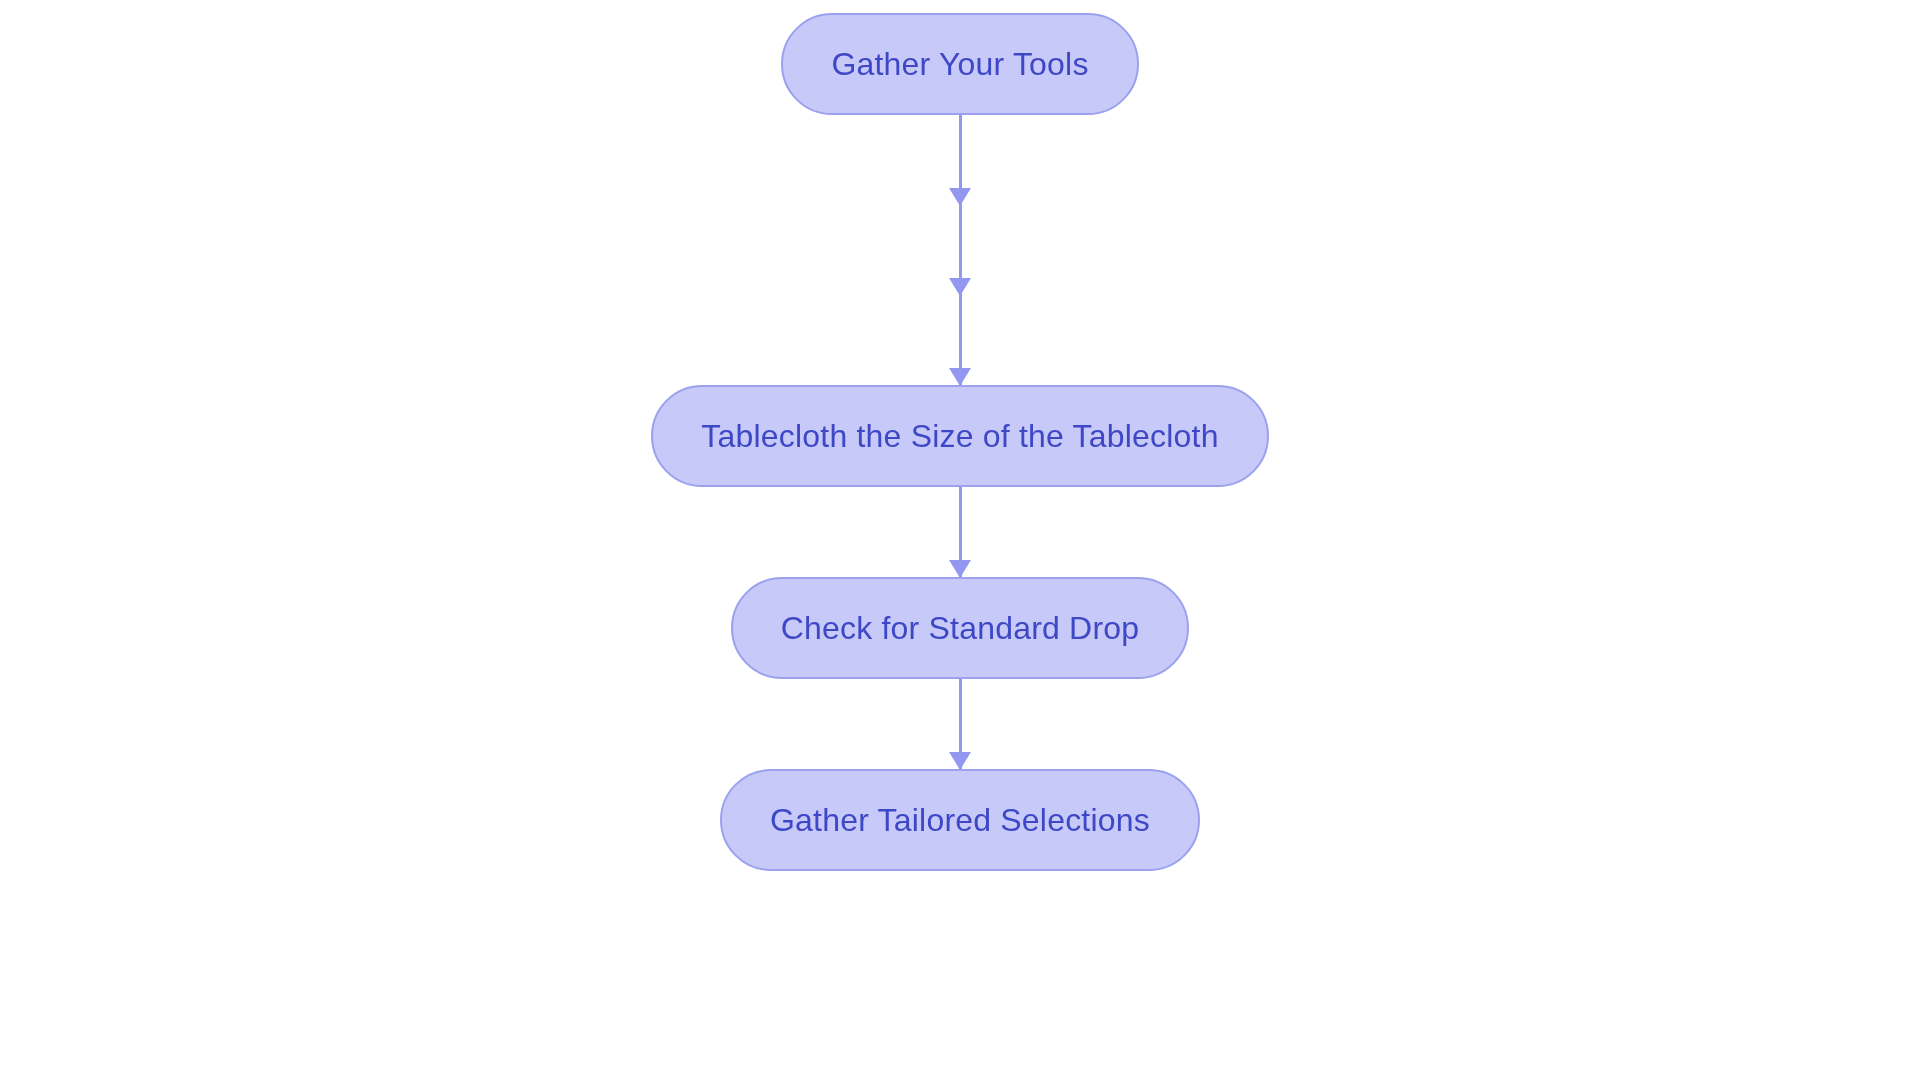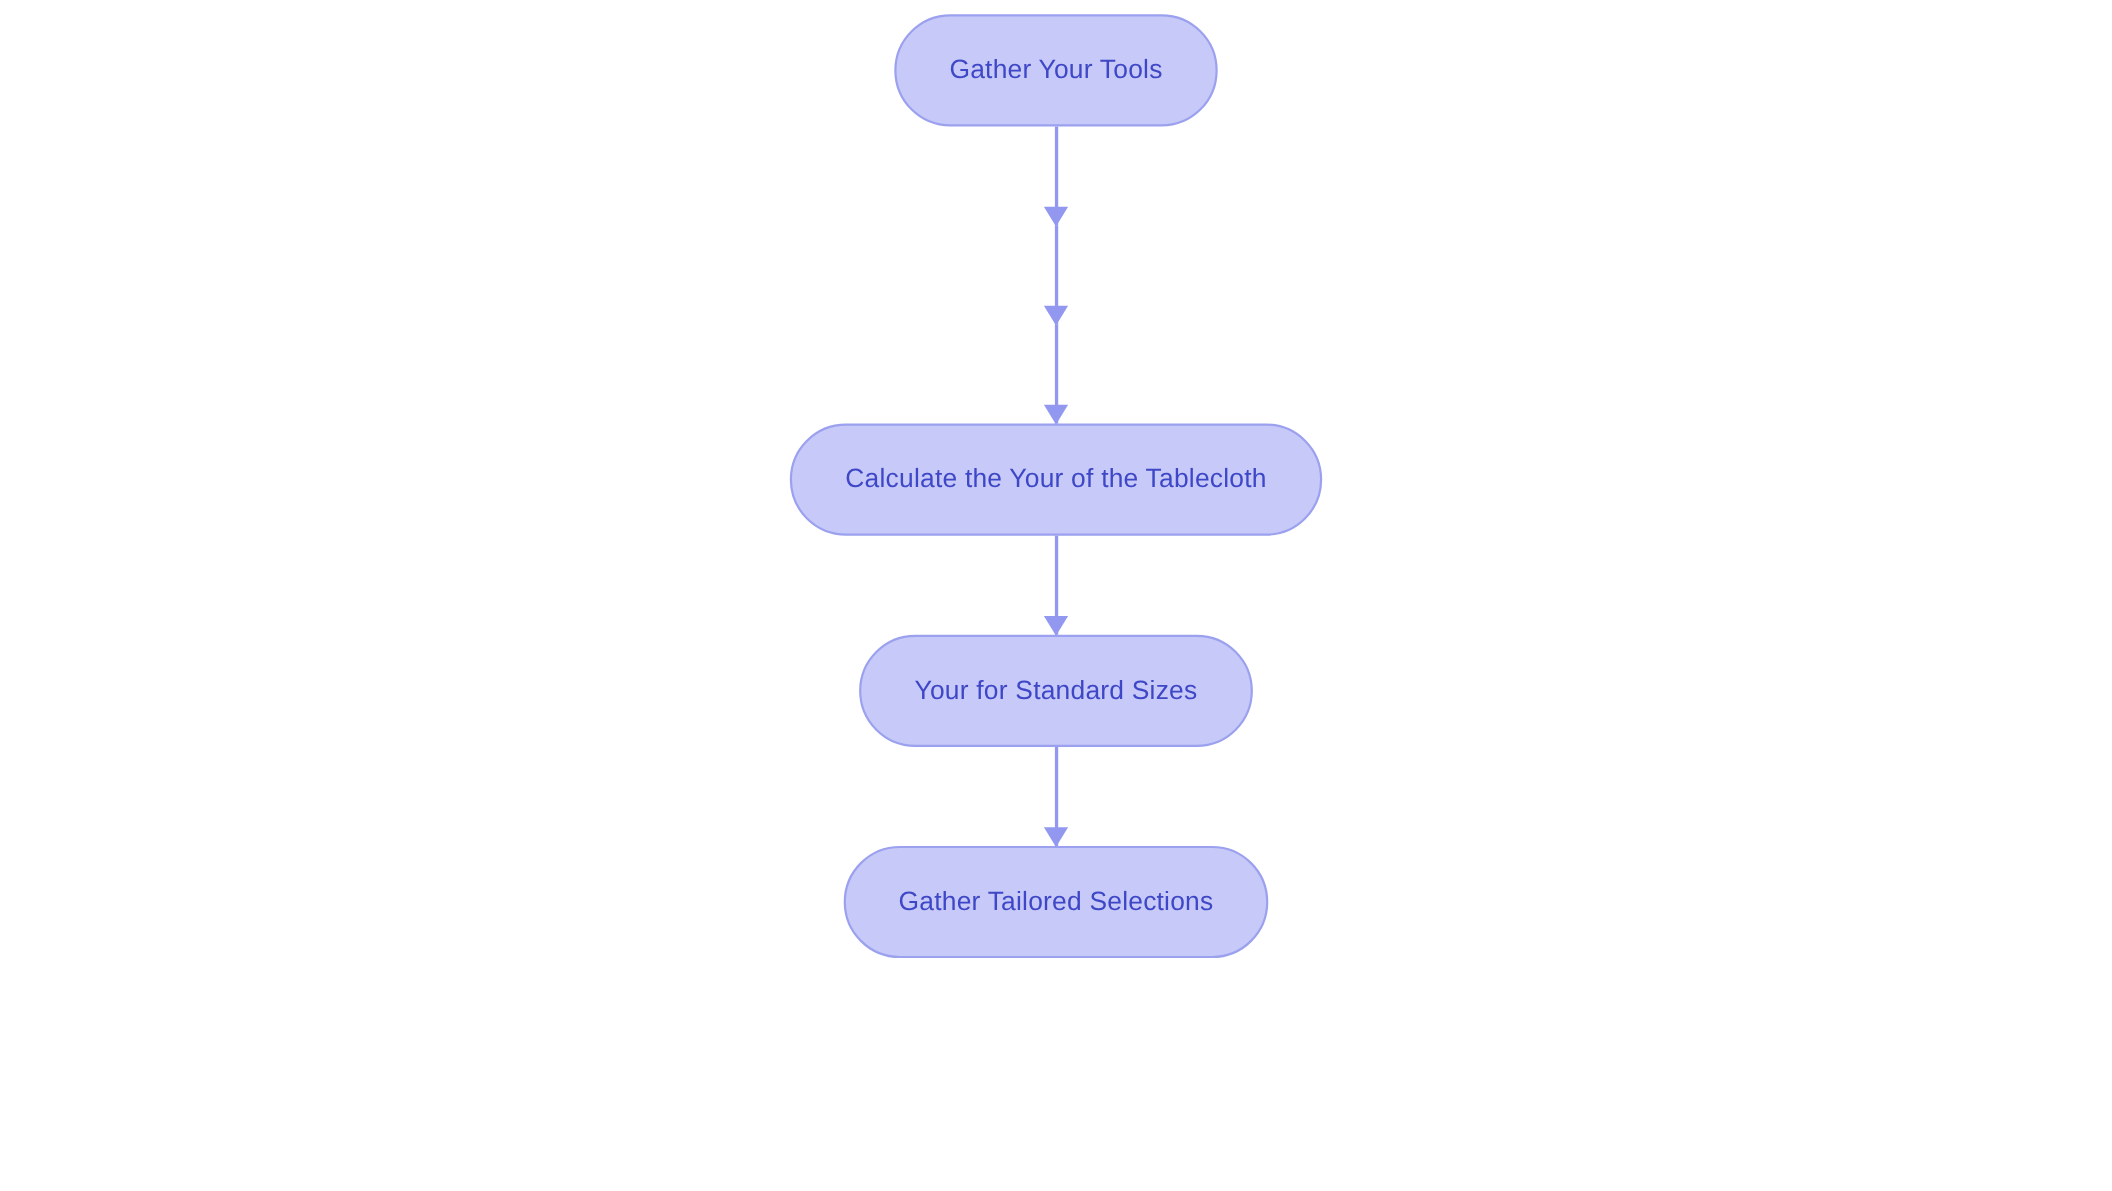--- a/index.html
+++ b/index.html
@@ -29,21 +29,21 @@
     background: var(--node-fill);
     border: 2px solid var(--node-border);
     color: var(--node-text);
     display: flex;
     align-items: center;
     justify-content: center;
     padding: 0 48px;
     flex: 0 0 auto;
   }
   .node-label {
-    font-size: 24px;
+    font-size: 32px;
     line-height: 1;
     white-space: nowrap;
     letter-spacing: 0.2px;
   }
   .arrow {
     width: 3px;
     height: 90px;
     background: var(--arrow);
     position: relative;
     flex: 0 0 auto;
@@ -72,27 +72,27 @@
 
   <div class="arrow"></div>
 
 
   <div class="arrow"></div>
 
 
   <div class="arrow"></div>
 
   <div class="node">
-    <span class="node-label">Calculate the Your of the Tablecloth</span>
+    <span class="node-label">Tablecloth the Size of the Tablecloth</span>
   </div>
 
   <div class="arrow"></div>
 
   <div class="node">
-    <span class="node-label">Your for Standard Sizes</span>
+    <span class="node-label">Check for Standard Drop</span>
   </div>
 
   <div class="arrow"></div>
 
   <div class="node">
     <span class="node-label">Gather Tailored Selections</span>
   </div>
 
 </div>
 

